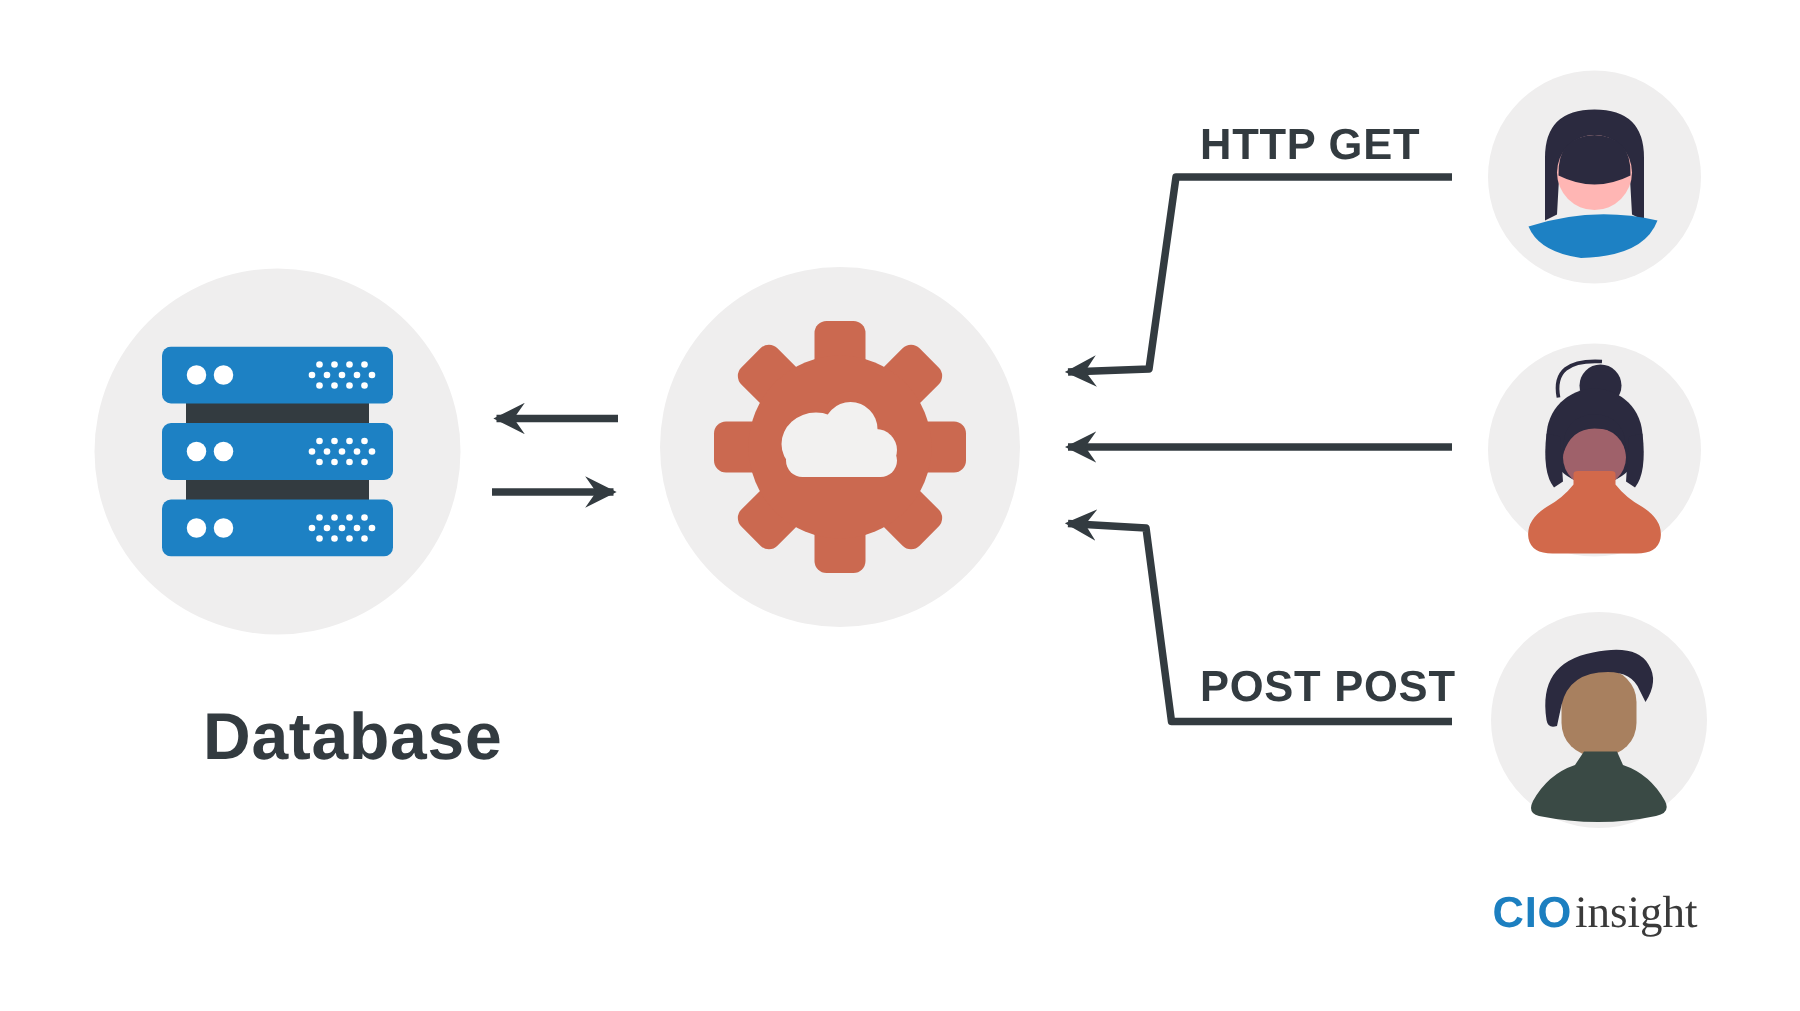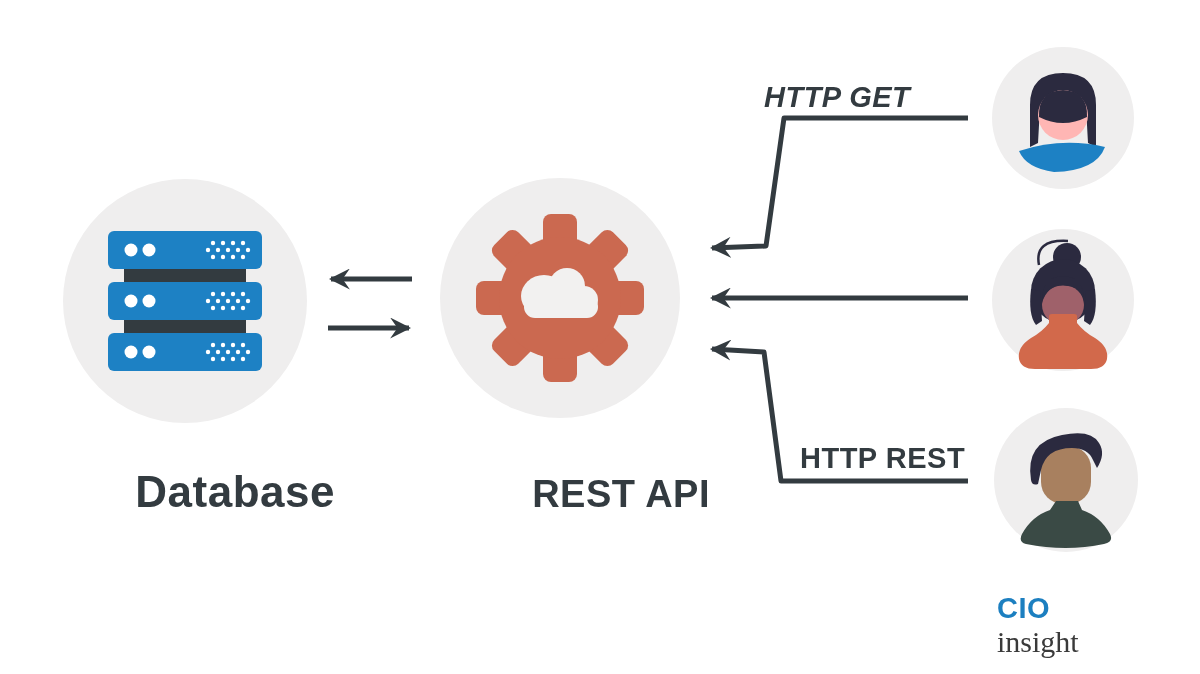--- a/index.html
+++ b/index.html
@@ -12,34 +12,34 @@
   .node-label{
     position:absolute;text-align:right;font-weight:bold;color:var(--ink);
     letter-spacing:.5px;
   }
   .db-label{left:35px;top:467px;width:300px;font-size:44px;}
   .api-label{left:410px;top:473px;width:300px;font-size:38px;}
   .http-label{
     position:absolute;font-weight:bold;font-size:29px;color:var(--ink);
     letter-spacing:.5px;white-space:nowrap;
   }
-  .get-label{left:764px;top:81px;font-style:italic;}
+  .get-label{left:800px;top:81px;}
   .put-label{left:800px;top:263px;}
   .post-label{left:800px;top:442px;}
   .arrows{position:absolute;left:0;top:0;}
   .edge{fill:none;stroke:var(--ink);stroke-width:5;stroke-linejoin:round;stroke-linecap:butt;}
   .ah{fill:var(--ink);}
   
   .f-blue{fill:var(--blue);} .f-ink{fill:var(--ink);} .f-white{fill:#ffffff;}
   .f-gear{fill:var(--gear);} .f-cloud{fill:var(--cloud);}
   .f-hair{fill:var(--hair);} .s-hair{stroke:var(--hair);fill:none;}
   .f-pink{fill:var(--face-pink);} .f-mauve{fill:var(--face-mauve);}
   .f-tan{fill:var(--face-tan);} .f-orange{fill:var(--shirt-orange);}
   .f-sweater{fill:var(--sweater);}
-  .logo{position:absolute;left:995px;top:592px;display:flex;align-items:baseline;flex-direction:column;}
+  .logo{position:absolute;left:995px;top:592px;display:flex;align-items:baseline;}
   .logo-cio{font-weight:bold;font-size:29px;letter-spacing:.5px;color:var(--logo-blue);}
   .logo-insight{font-family:"Liberation Serif","DejaVu Serif",serif;font-size:30px;color:var(--logo-ink);margin-left:2px;}
 </style>
 </head>
 <body>
 
 <div class="canvas">
 
   <svg class="arrows" width="1200" height="674" viewBox="0 0 1200 674">
     <defs>
@@ -136,21 +136,20 @@
       </g>
       <circle class="f-gear" cx="86" cy="86" r="61"></circle>
       <g class="f-cloud">
         <ellipse cx="70" cy="84" rx="23" ry="21"></ellipse>
         <circle cx="93" cy="74" r="18"></circle>
         <circle cx="110" cy="88" r="14"></circle>
         <rect x="50" y="84" width="74" height="22" rx="11"></rect>
       </g>
     </svg>
   </div>
-  <div class="node-label api-label">REST API</div>
 
   <div class="node-circle" style="left:992px;top:47px;width:142px;height:142px;">
     <svg width="142" height="142" viewBox="0 0 142 142">
       <path class="f-hair" d="M 38 100 L 38 58 Q 38 26 71 26 Q 104 26 104 58 L 104 100 L 96 96 L 94 60 L 48 60 L 46 96 Z"></path>
       <circle class="f-pink" cx="71" cy="68" r="25"></circle>
       <path class="f-hair" d="M 47 70 Q 46 44 71 43 Q 96 44 95 70 Q 71 82 47 70 Z"></path>
       <path class="f-blue" d="M 27 104 Q 70 90 113 100 Q 104 124 62 125 Q 34 121 27 104 Z"></path>
     </svg>
   </div>
   <div class="http-label get-label">HTTP GET</div>
@@ -168,20 +167,20 @@
     </svg>
   </div>
 
   <div class="node-circle" style="left:994px;top:408px;width:144px;height:144px;">
     <svg width="144" height="144" viewBox="0 0 144 144">
       <rect class="f-tan" x="47" y="38" width="50" height="58" rx="22"></rect>
       <path class="f-hair" d="M 37 72 Q 31 34 68 27 Q 97 21 105 35 Q 112 46 103 60 L 99 52 Q 94 40 78 40 Q 52 40 47 62 L 44 76 Q 38 78 37 72 Z"></path>
       <path class="f-sweater" d="M 56 102 L 62 93 L 84 93 L 88 102 Q 106 108 116 126 Q 120 134 110 136 Q 72 144 32 136 Q 24 134 28 126 Q 38 108 56 102 Z"></path>
     </svg>
   </div>
-  <div class="http-label post-label">HTTP REST</div>
+  <div class="http-label post-label">POST POST</div>
 
   <div class="logo">
     <span class="logo-cio">CIO</span>
     <span class="logo-insight">insight</span>
   </div>
 
 </div>
 
 </body></html>

